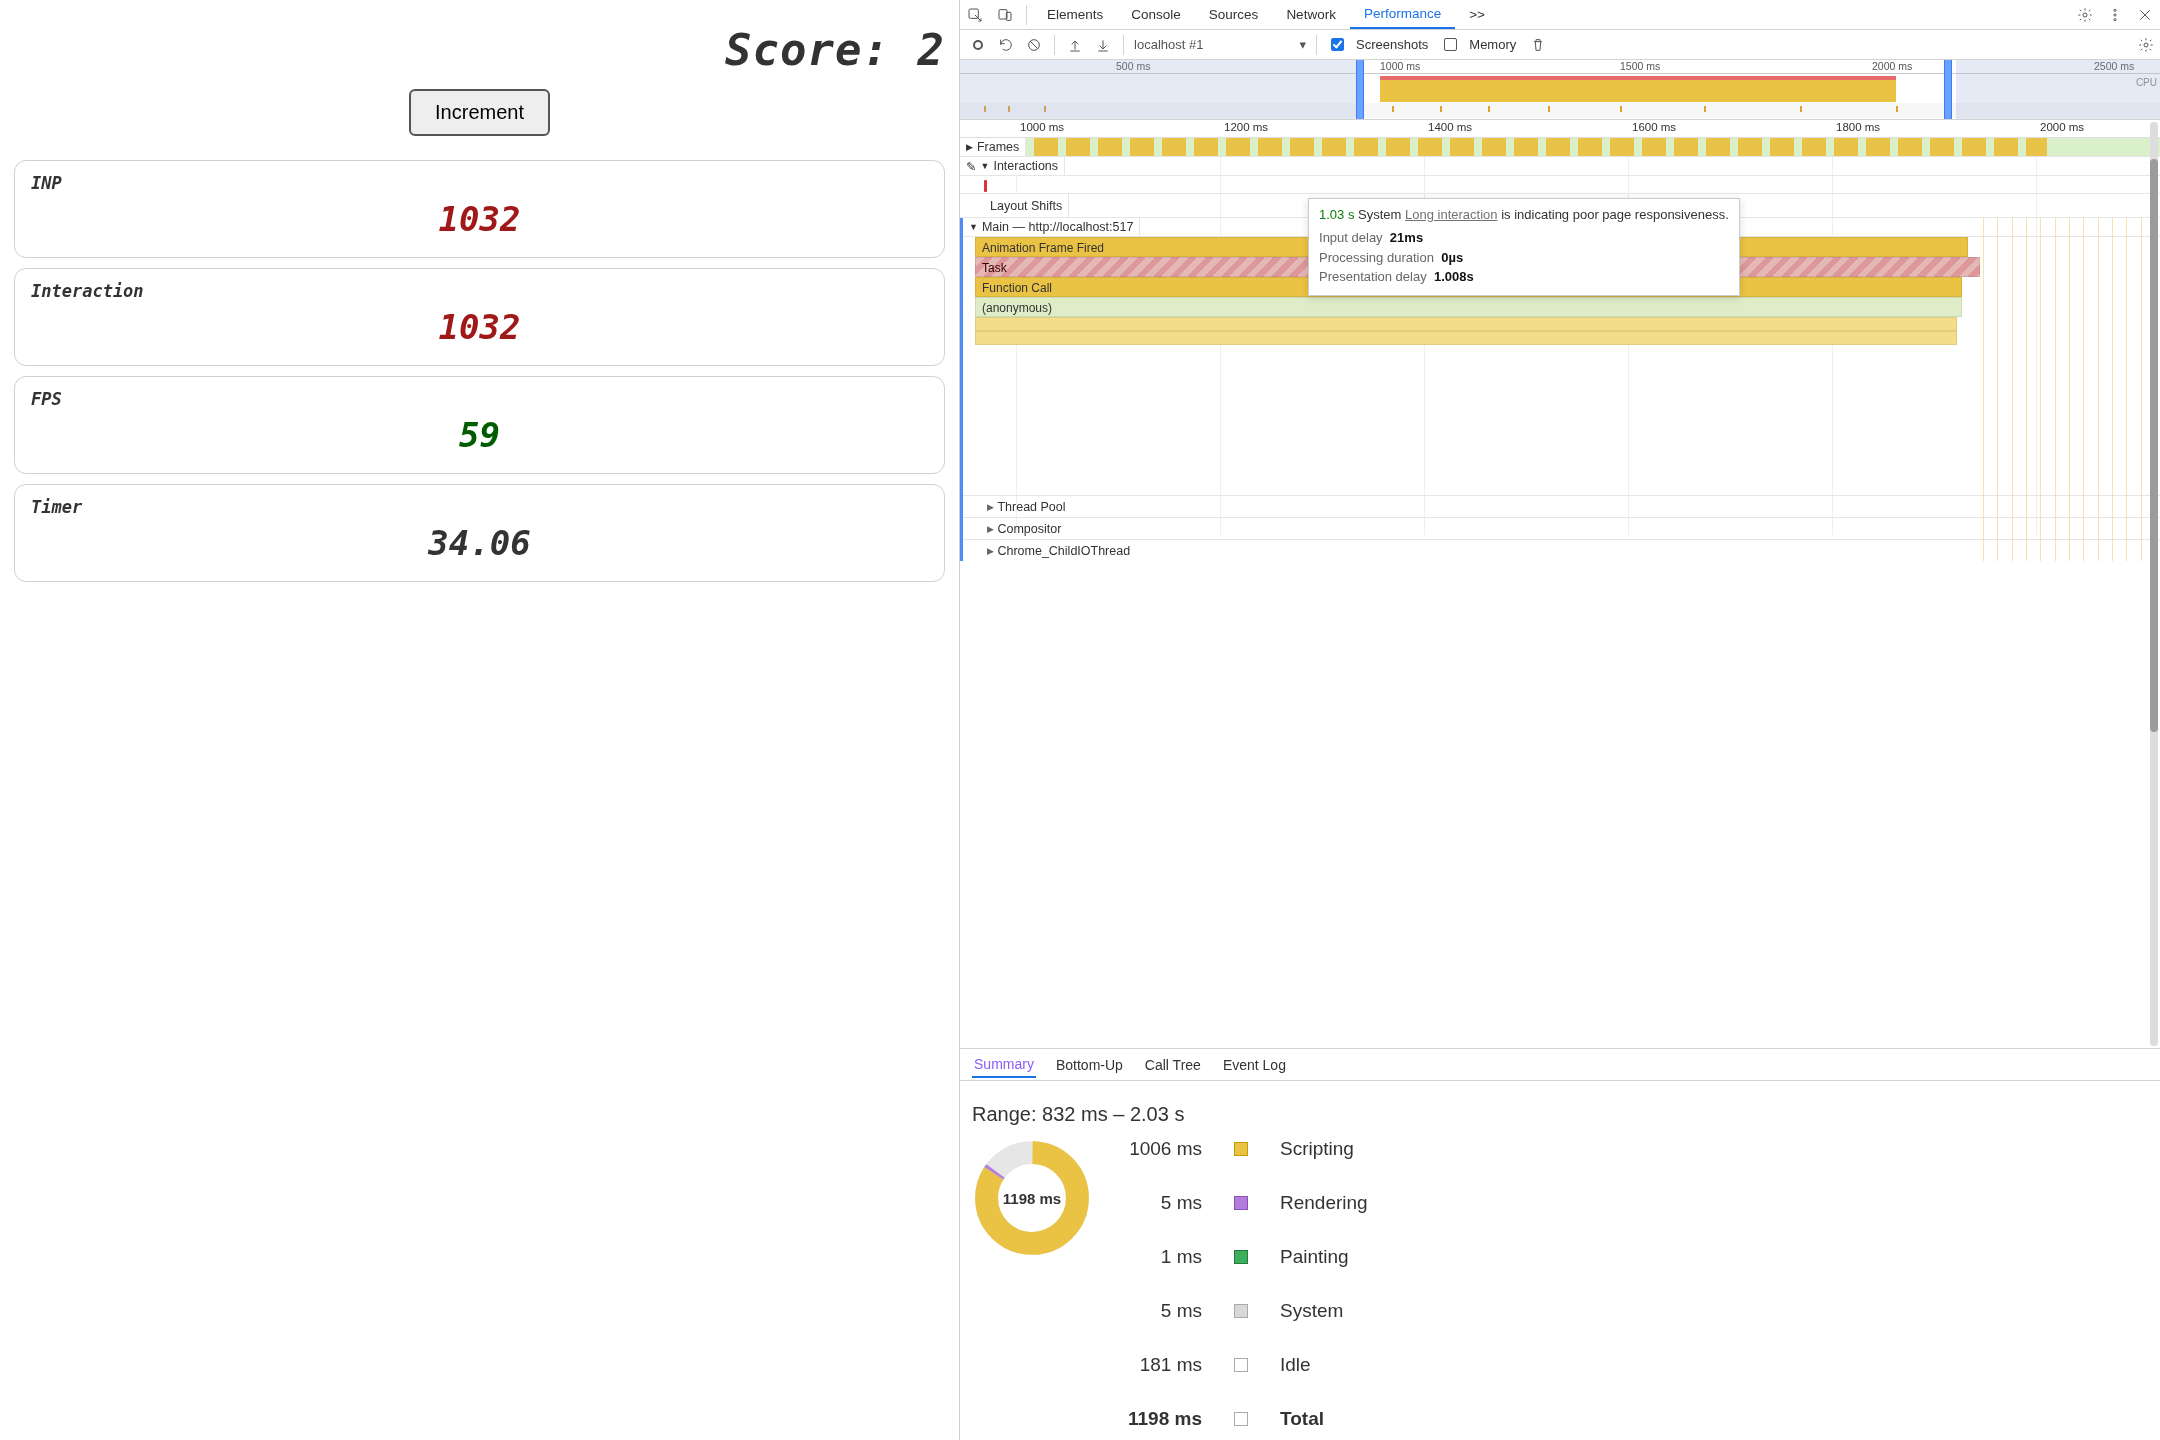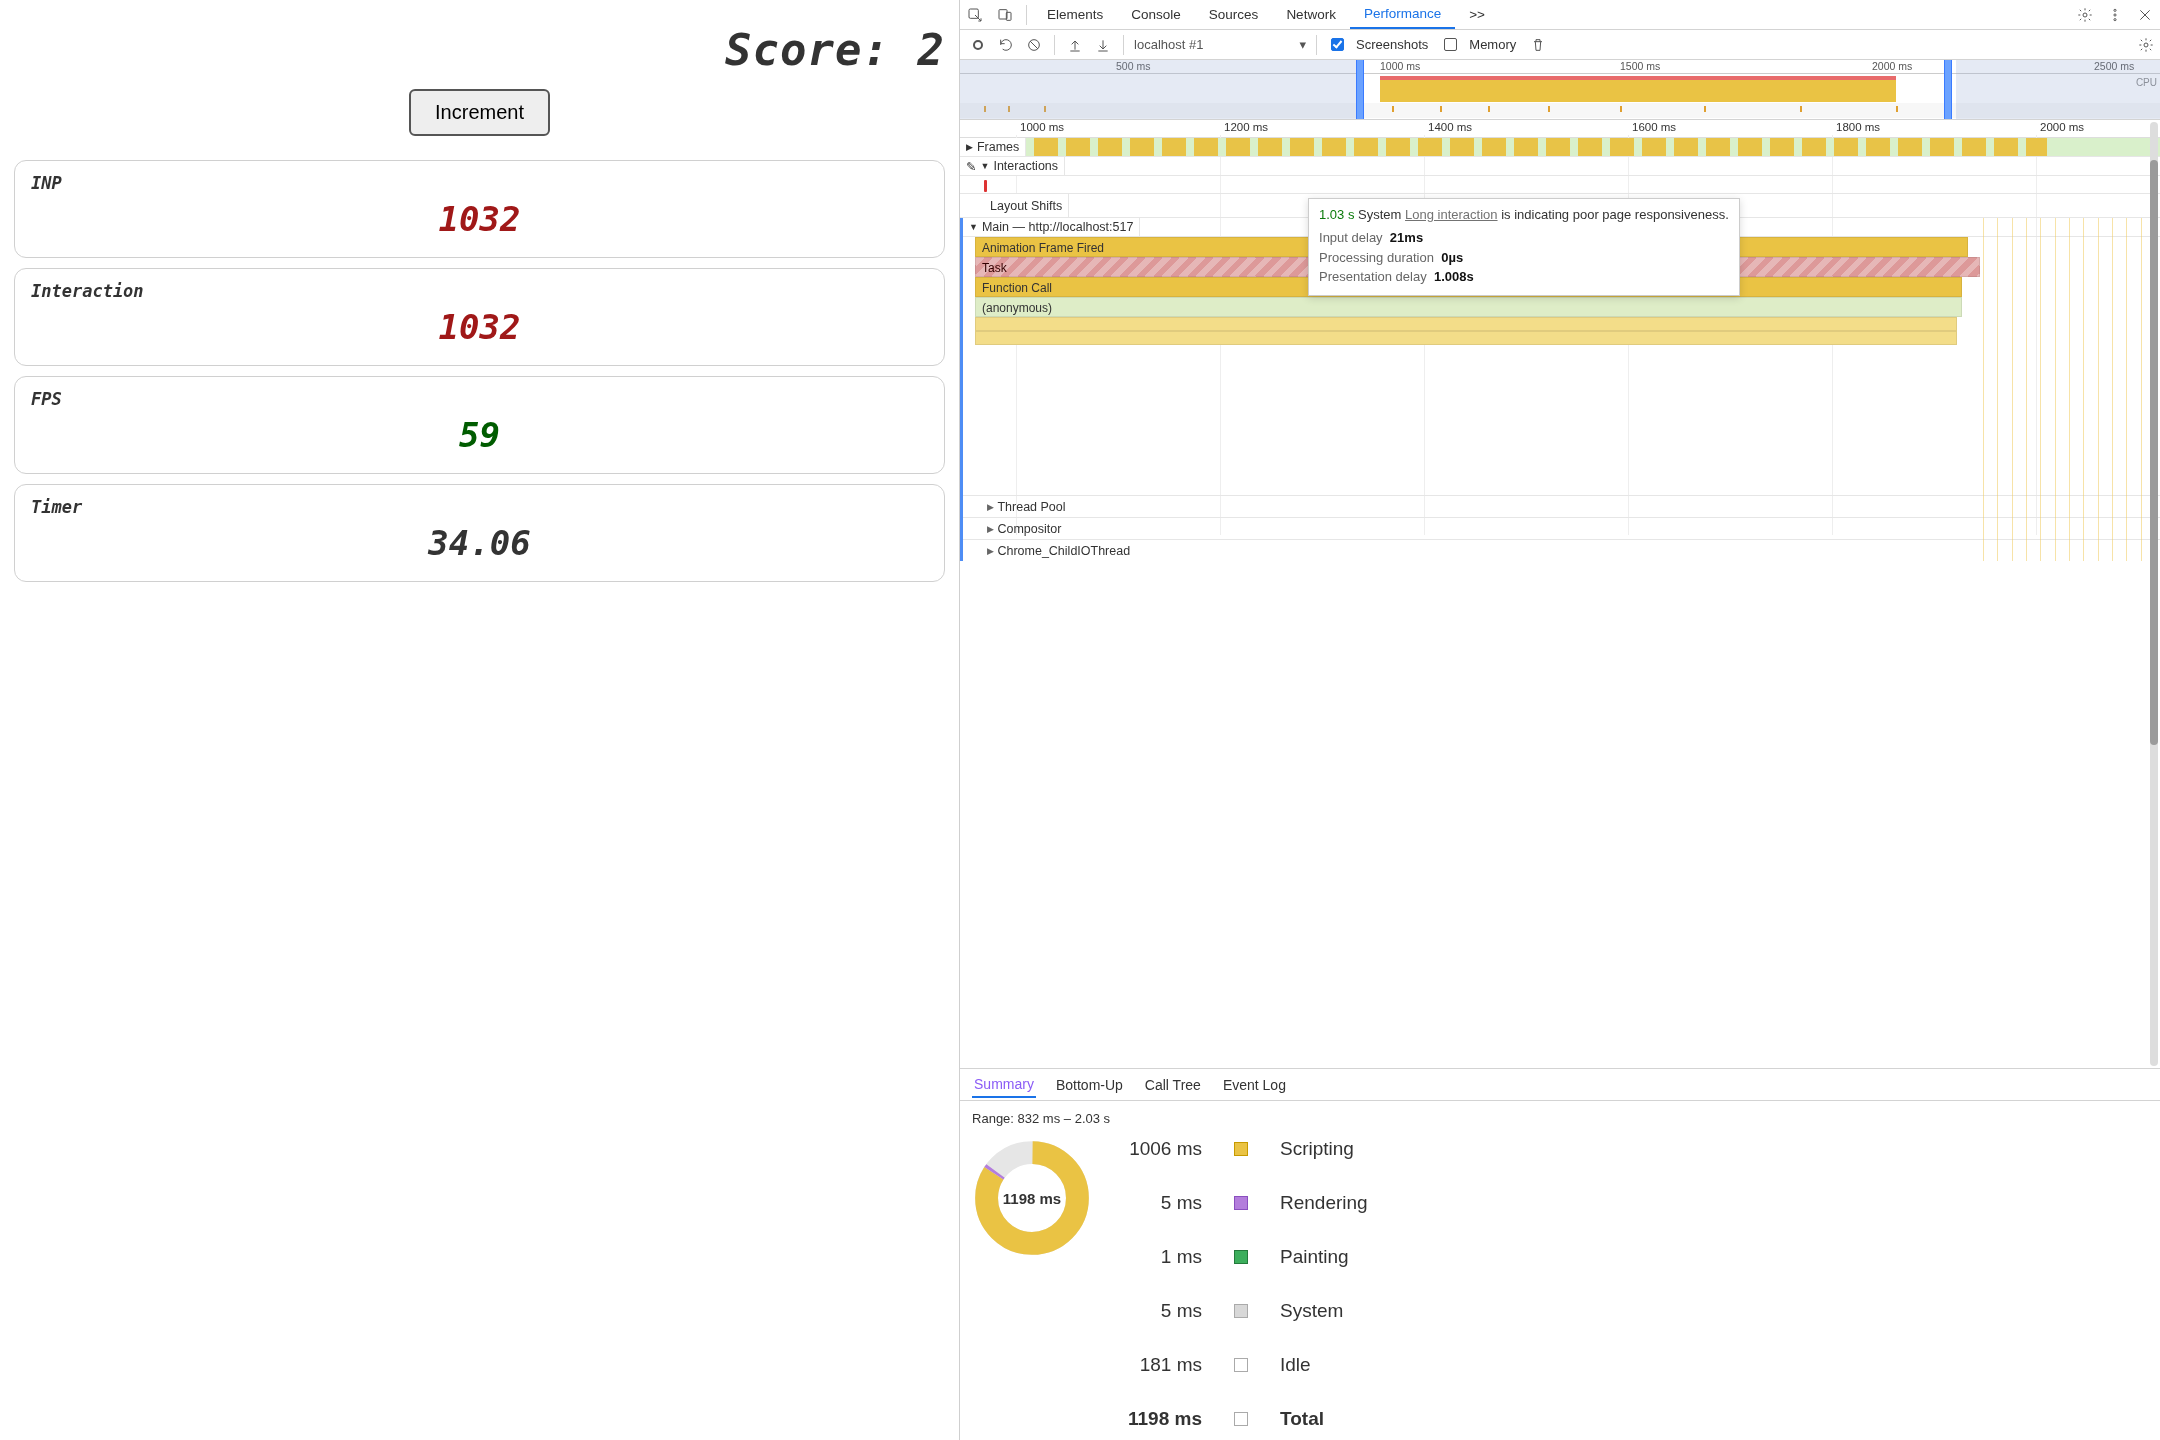--- a/index.html
+++ b/index.html
@@ -84,21 +84,21 @@
   .hover-tt { position:absolute; background:#fff; border:1px solid #ccc; box-shadow:0 2px 8px rgba(0,0,0,0.15); padding:8px 10px; font-size:13px; z-index:50; max-width:540px;}
   .hover-tt .l1 .t-time{color:#0a7a0a;}
   .hover-tt .l1 .t-link{color:#737373; text-decoration:underline; cursor:pointer;}
   .hover-tt .meta { color:#666; margin-top:6px; line-height:1.5;}
 
   
   .bottom-tabs { height:32px; display:flex; align-items:center; gap:18px; padding:0 12px; border-bottom:1px solid #d3d3d3;}
   .bottom-tabs .btab { font-size:14px; color:#333; cursor:pointer; padding:4px 2px;}
   .bottom-tabs .btab.active { color:#8b5cf6; border-bottom:2px solid #1a73e8;}
   .summary-pane { padding:10px 12px; display:flex; flex-direction:column; gap:12px;}
-  .range-txt { font-size:13px;}
+  .range-txt { font-size:20px;margin-top:12px;}
   .summary-body { display:flex; gap:36px; align-items:flex-start;}
   .donut { position:relative; width:120px; height:120px;}
   .donut .center { position:absolute; inset:0; display:flex; align-items:center; justify-content:center; font-weight:700; font-size:15px;}
   .legend { display:grid; grid-template-columns: auto auto auto; column-gap:14px; row-gap:8px; font-size:19px; align-items:center;gap:32px;}
   .legend .num { text-align:right;}
   .swatch { width:14px; height:14px; border:1px solid #999;}
   .sw-script{background:#eac344;border-color:#c79a00;}
   .sw-render{background:#b37ddc;border-color:#8a4fbf;}
   .sw-paint {background:#3cae5c;border-color:#237a3b;}
   .sw-system{background:#d8d8d8;border-color:#aaa;}

